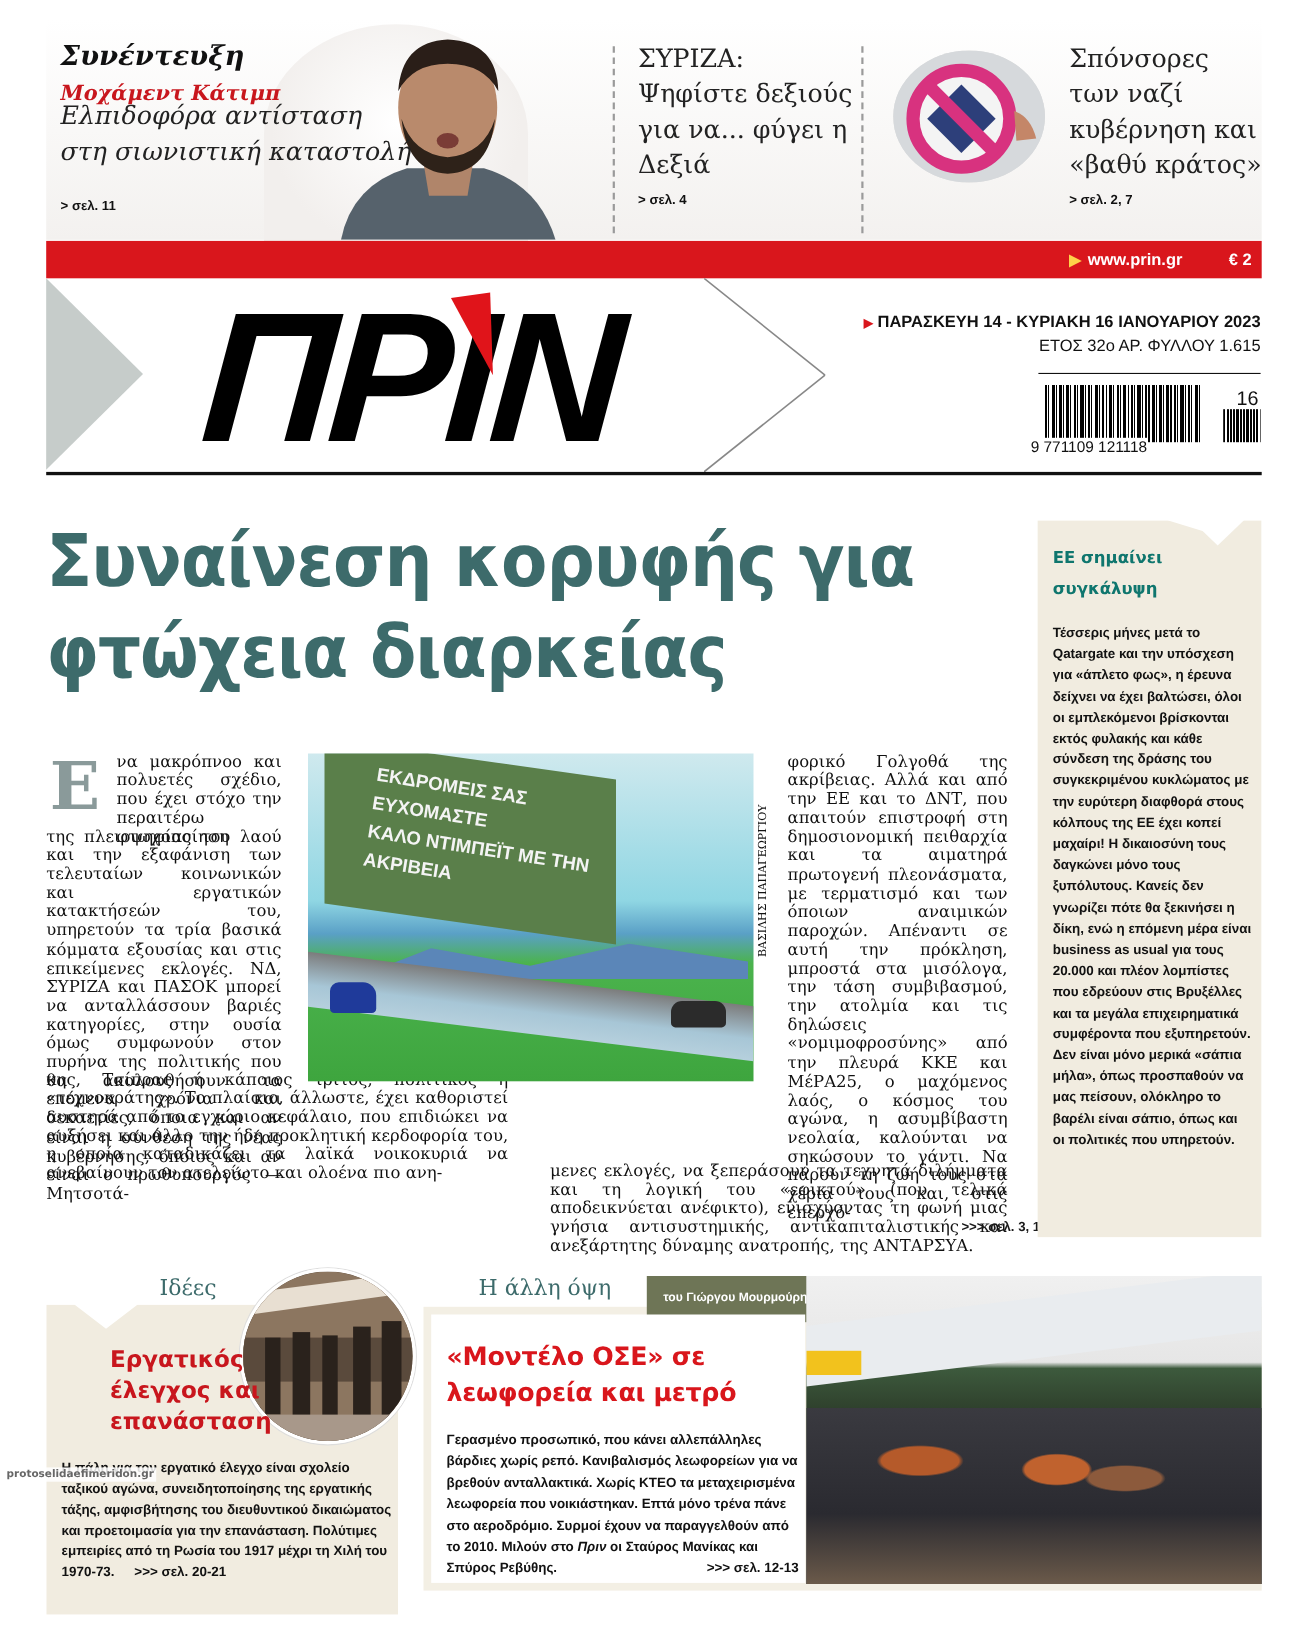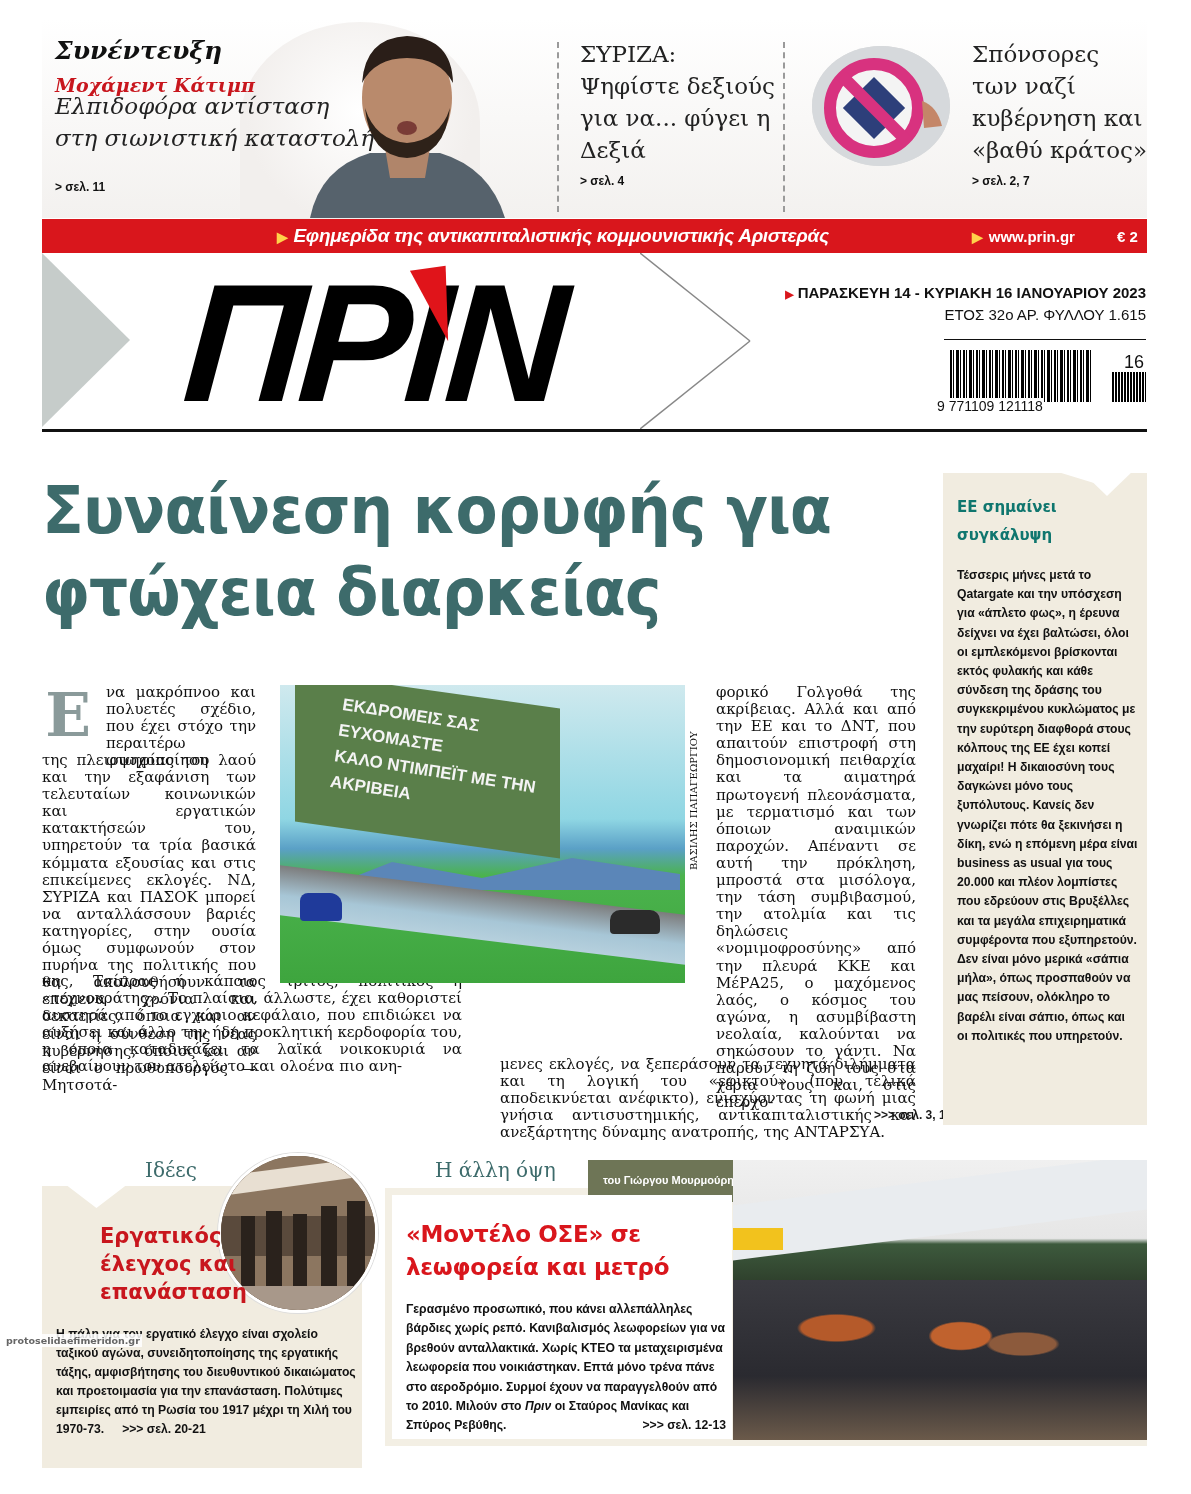--- a/index.html
+++ b/index.html
@@ -144,21 +144,20 @@
     <circle cx="62" cy="62" r="44" fill="#f4f4f4" stroke="#d8327f" stroke-width="12"></circle>
     <rect x="40" y="40" width="44" height="44" fill="#2d3f7a" transform="rotate(45 62 62)"></rect>
     <line x1="30" y1="30" x2="94" y2="94" stroke="#d8327f" stroke-width="12"></line>
     <path d="M110 55 Q125 60 130 80 L112 82 Z" fill="#c48668"></path>
   </svg>
 </div>
 <div class="abs t3-head">Σπόνσορες των ναζί κυβέρνηση και «βαθύ κράτος»</div>
 <div class="abs page-ref" style="left:972px; top:174px;">&gt; σελ. 2, 7</div>
 
 <div class="abs red-strip">
-  <div class="abs strip-slogan"><span class="strip-arrow">▶</span><span>Εφημερίδα της αντικαπιταλιστικής κομμουνιστικής Αριστεράς</span></div>
   <div class="abs strip-url"><span class="strip-arrow">▶</span><span>www.prin.gr</span></div>
   <div class="abs strip-price">€ 2</div>
 </div>
 
 <div class="abs mast-grey"></div>
 <svg class="abs" style="left:640px; top:253px;" width="120" height="176">
   <line x1="0" y1="0" x2="110" y2="88" stroke="#888" stroke-width="1.5"></line>
   <line x1="110" y1="88" x2="0" y2="176" stroke="#888" stroke-width="1.5"></line>
 </svg>
 <div class="abs mast-logo">ΠΡΙΝ</div>

